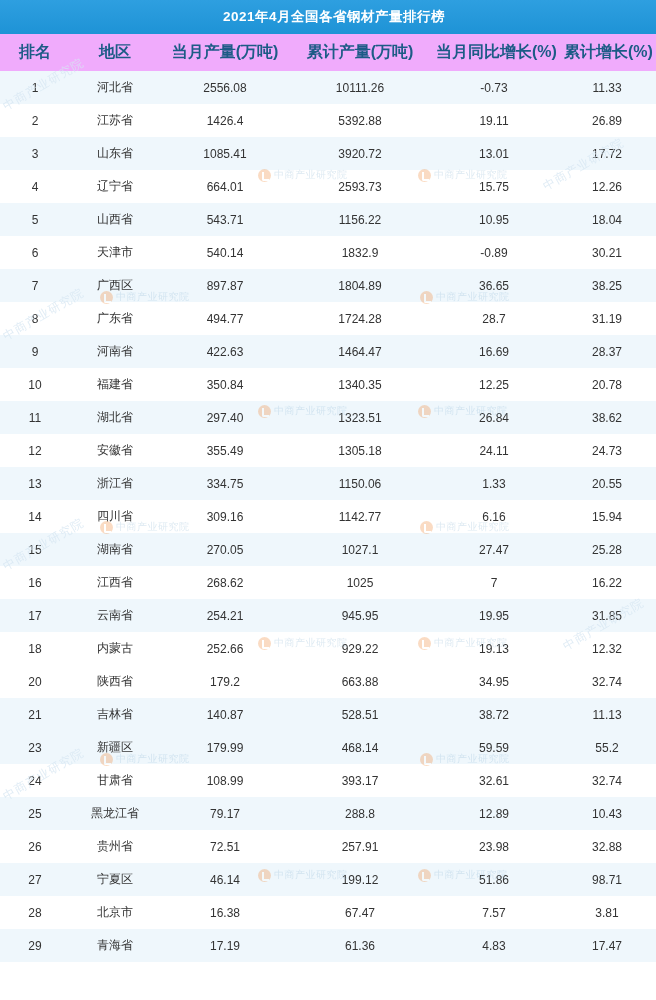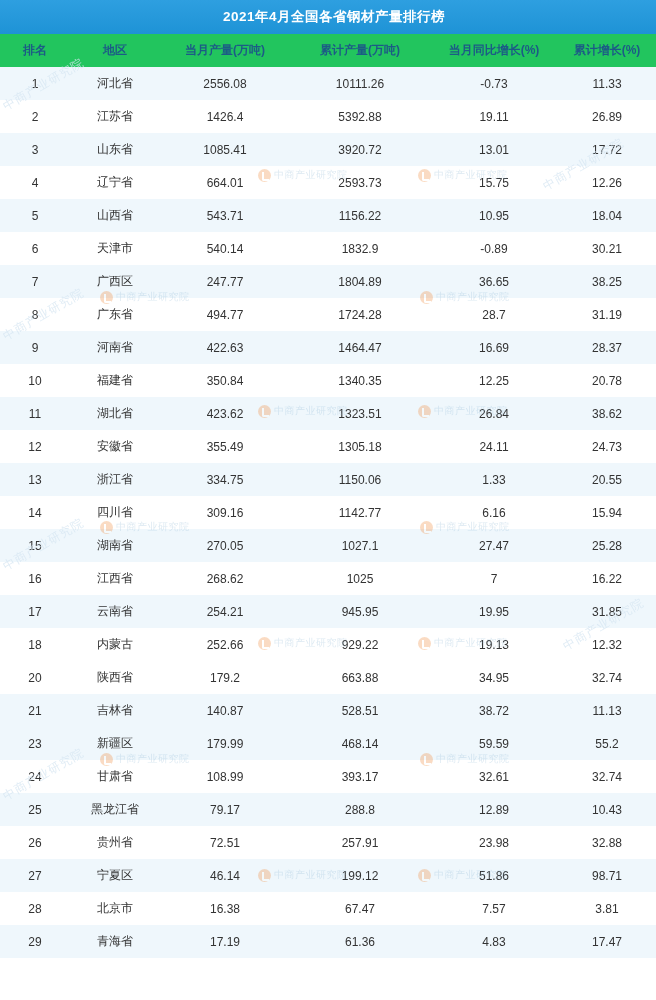--- a/index.html
+++ b/index.html
@@ -30,25 +30,25 @@
     padding: 9px 0 9px 12px;
     line-height: 1.2;
   }
   table.data {
     width: 656px;
     border-collapse: collapse;
     table-layout: fixed;
     font-size: 12px;
   }
   table.data thead th {
-    background: #22c55e;
+    background: #f0abfc;
     color: #1c5b86;
-    font-size: 12px;
+    font-size: 16px;
     font-weight: bold;
-    padding: 8px 14px;
+    padding: 8px 6px;
     text-align: center;
     border: none;
     white-space: nowrap;
   }
   table.data tbody td {
     text-align: center;
     padding: 8px 2px;
     border: none;
     font-size: 12px;
     color: #333;
@@ -198,21 +198,21 @@
           <td>6</td>
           <td class="region">天津市</td>
           <td>540.14</td>
           <td>1832.9</td>
           <td>-0.89</td>
           <td>30.21</td>
         </tr>
         <tr class="odd">
           <td>7</td>
           <td class="region">广西区</td>
-          <td>247.77</td>
+          <td>897.87</td>
           <td>1804.89</td>
           <td>36.65</td>
           <td>38.25</td>
         </tr>
         <tr class="even">
           <td>8</td>
           <td class="region">广东省</td>
           <td>494.77</td>
           <td>1724.28</td>
           <td>28.7</td>
@@ -230,21 +230,21 @@
           <td>10</td>
           <td class="region">福建省</td>
           <td>350.84</td>
           <td>1340.35</td>
           <td>12.25</td>
           <td>20.78</td>
         </tr>
         <tr class="odd">
           <td>11</td>
           <td class="region">湖北省</td>
-          <td>423.62</td>
+          <td>297.40</td>
           <td>1323.51</td>
           <td>26.84</td>
           <td>38.62</td>
         </tr>
         <tr class="even">
           <td>12</td>
           <td class="region">安徽省</td>
           <td>355.49</td>
           <td>1305.18</td>
           <td>24.11</td>

